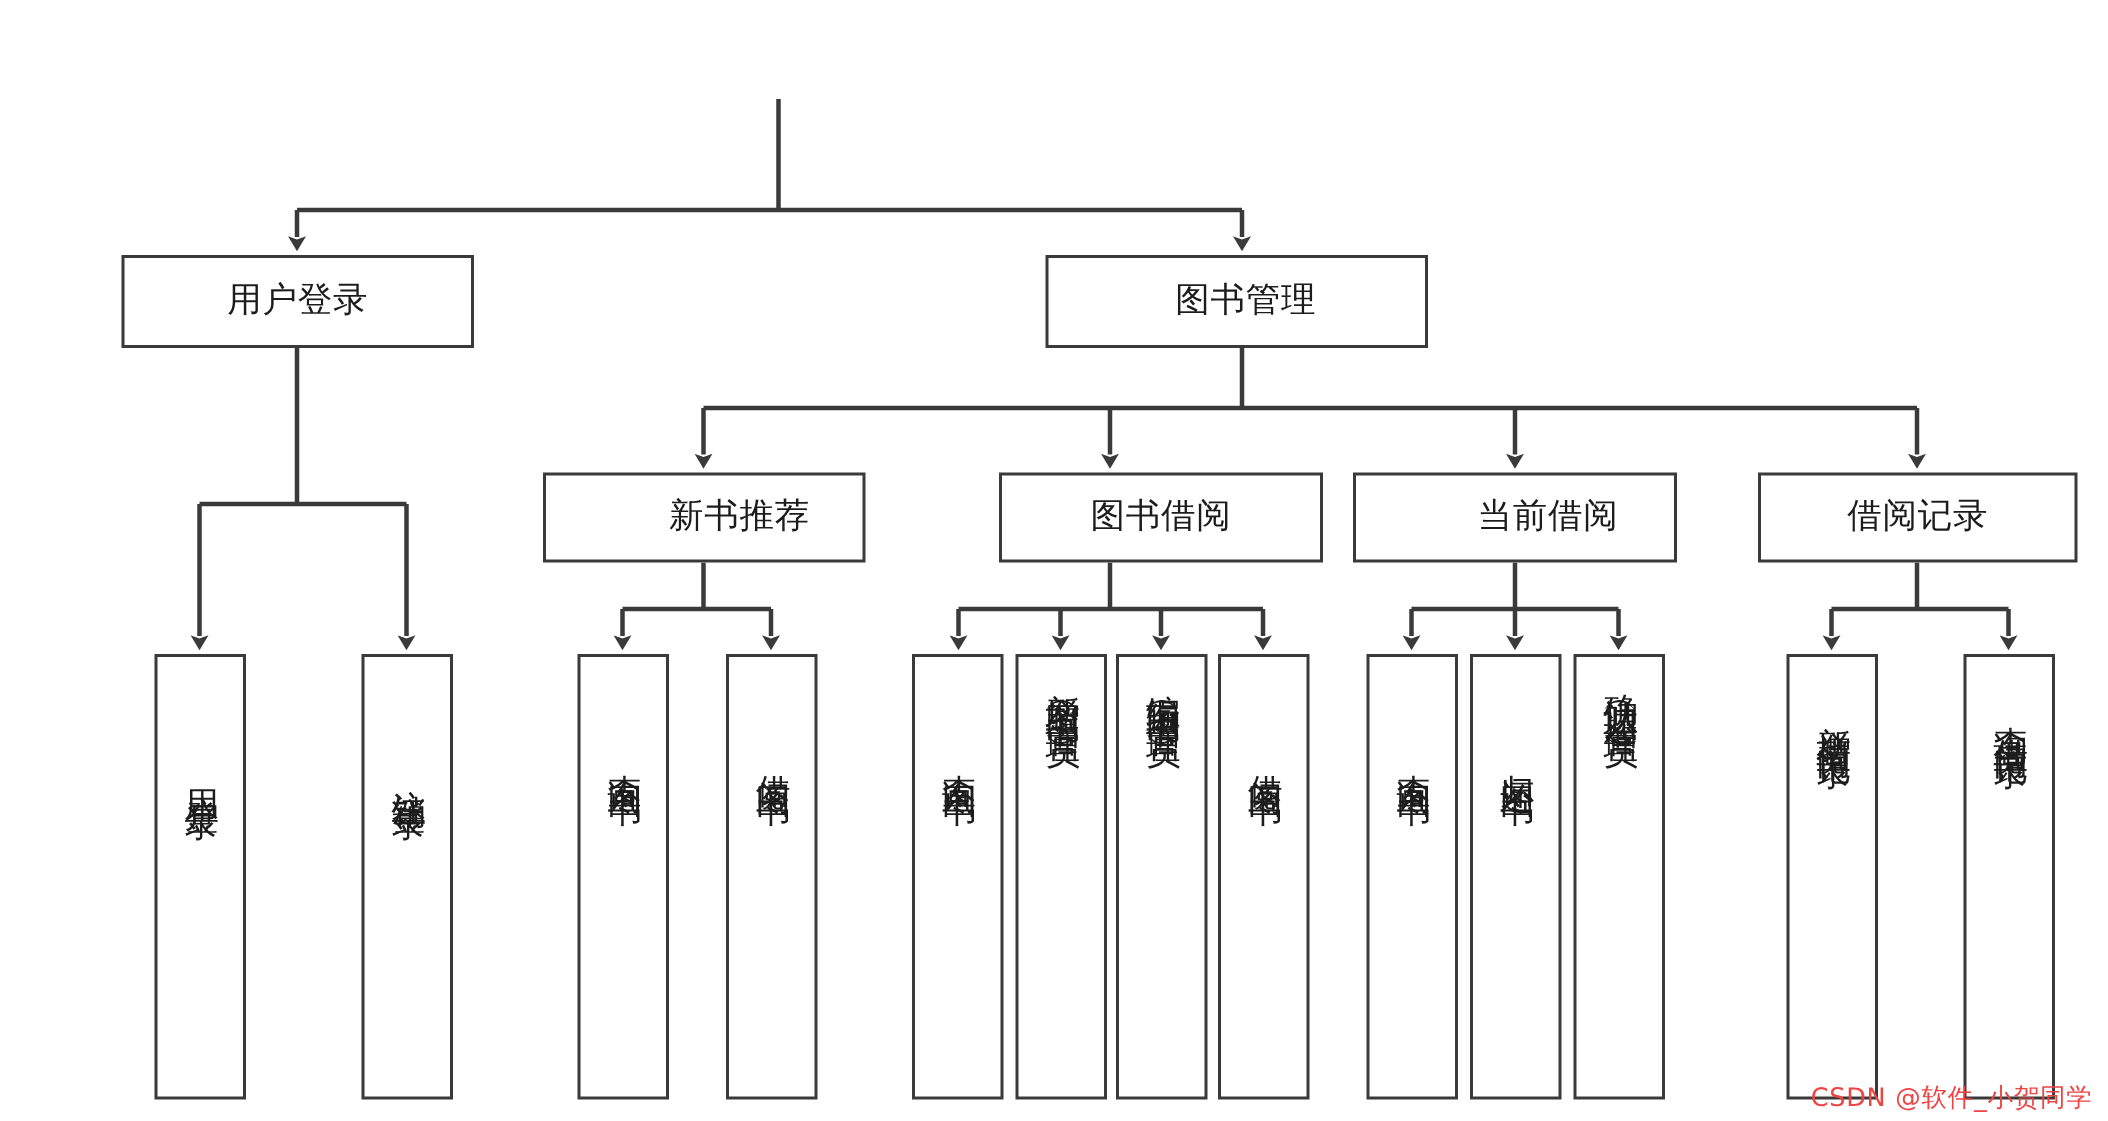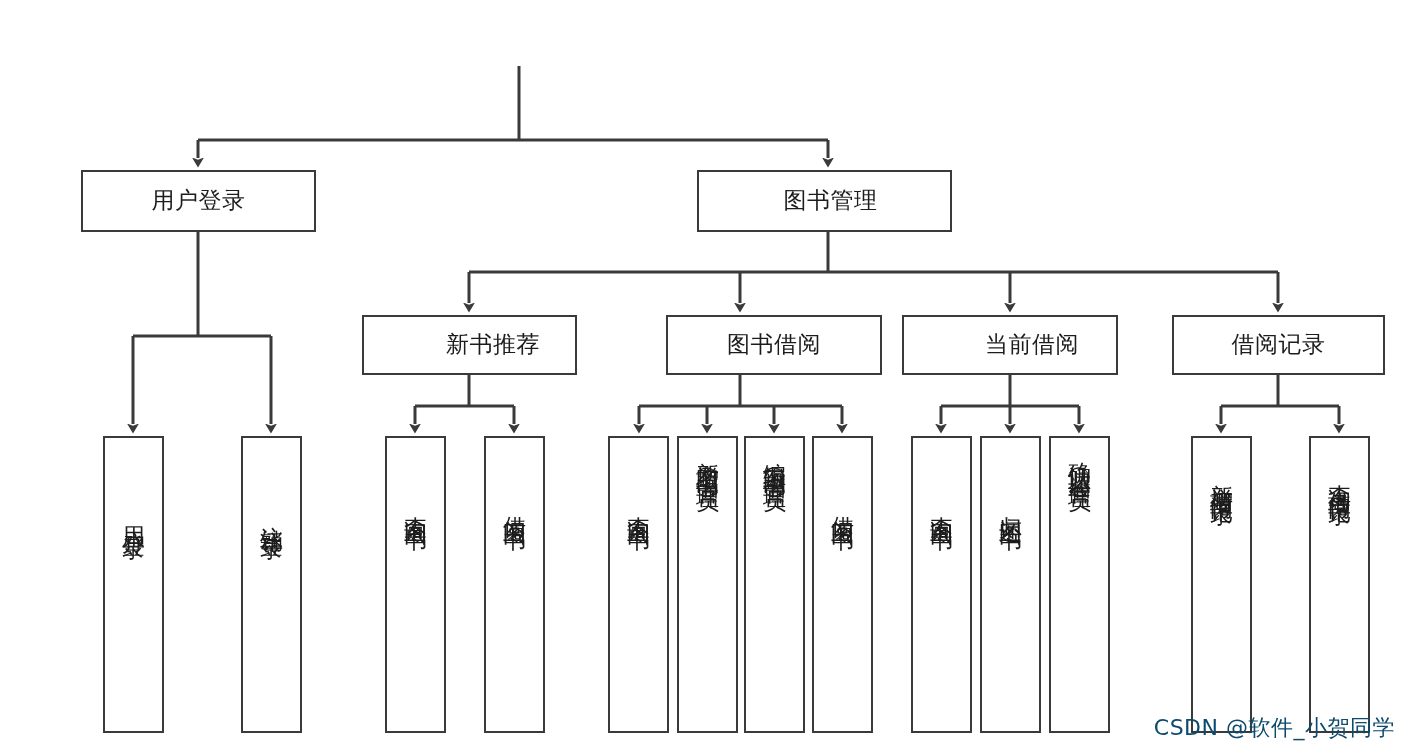--- a/index.html
+++ b/index.html
@@ -57,22 +57,22 @@
     text-orientation:upright;
     font-size:23px;
     letter-spacing:4px;
     line-height:1;
   }
   
   #watermark{
     position:absolute;
     right:10px;
     bottom:4px;
-    font-size:22px;
-    color:#0c4a6e;
+    font-size:17px;
+    color:#ef4444;
     white-space:nowrap;
     z-index:5;
     letter-spacing:0.5px;
   }
 </style>
 </head>
 <body>
 
 <div id="canvas">
 

